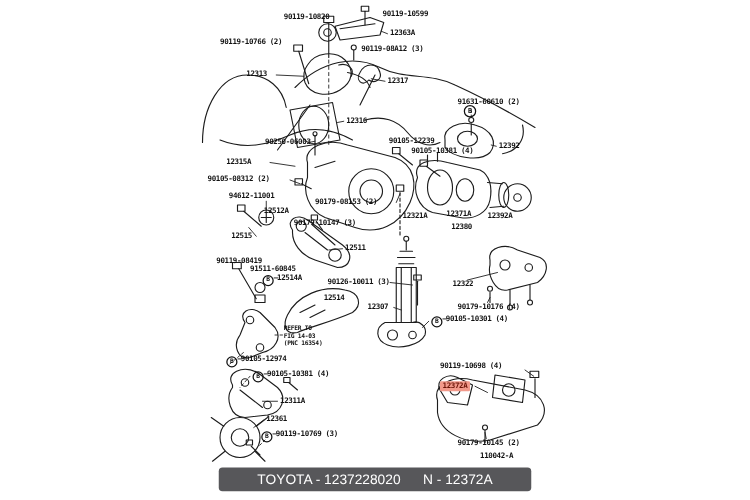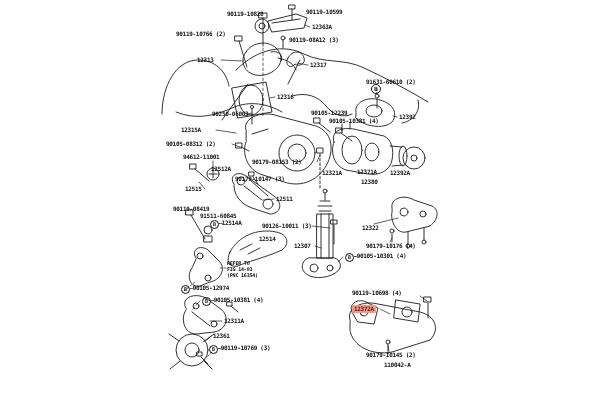--- a/index.html
+++ b/index.html
@@ -283,14 +283,18 @@
       <div class="plabel" style="left: 384px; top: 362px;"><span>110042-A</span></div>
       <div class="marker" style="left: 371px; top: 84px;">B</div>
     </div>
 
   <div class="note" id="refer-note">
       <div>REFER TO</div>
       <div>FIG 14-03</div>
       <div>(PNC 16354)</div>
     </div>
 
+  <div class="footer" style="background: rgb(87, 87, 90); color: rgb(255, 255, 255);">
+    <span>TOYOTA - 1237228020</span>
+    <span>N - 12372A</span>
+  </div>
 
 </div>
 
 </body></html>

